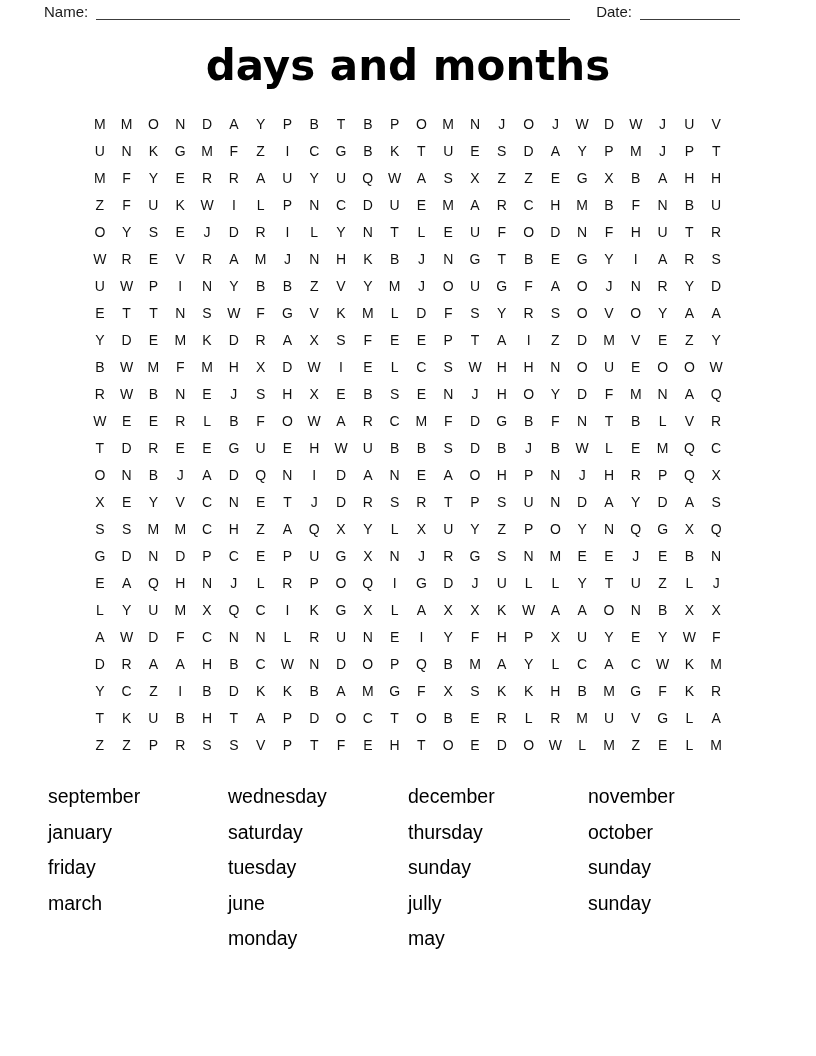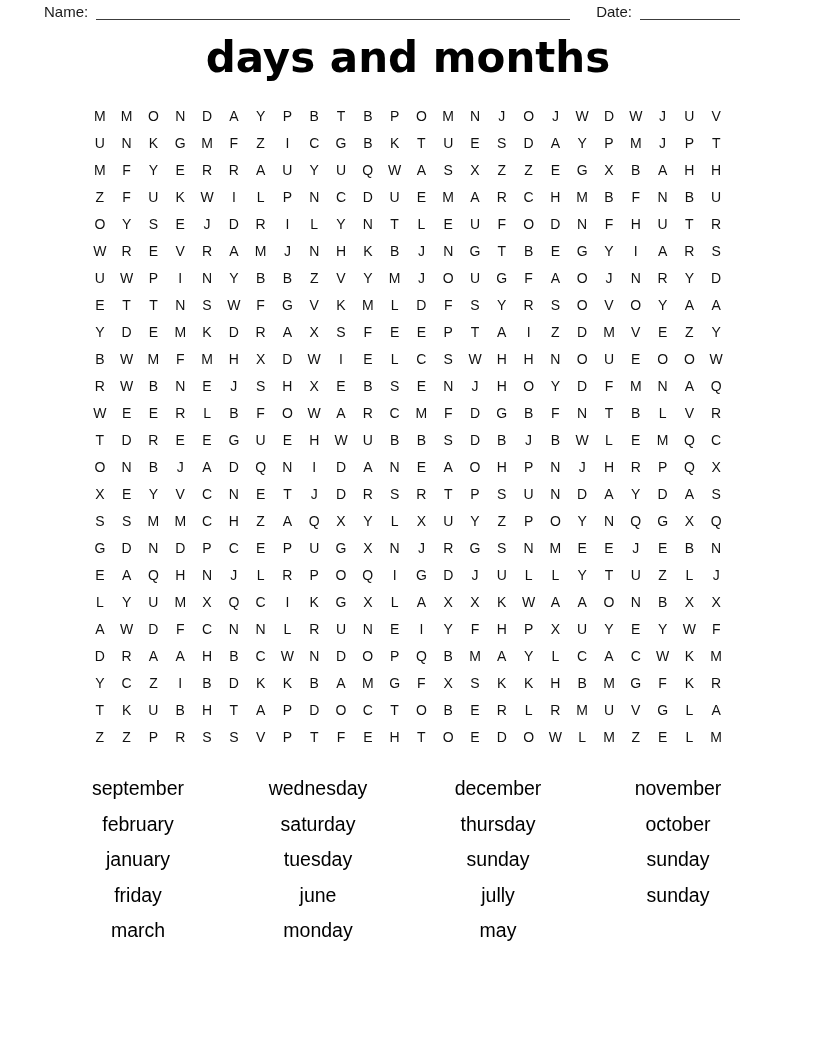--- a/index.html
+++ b/index.html
@@ -25,21 +25,21 @@
   .header-label { white-space: nowrap; padding-bottom: 0; }
   .blank-line {
     border-bottom: 1.4px solid #3c3c3c;
     height: 14px;
     margin: 0 8px;
   }
   .blank-line.name { flex: 1 1 auto; margin-right: 26px; }
   .blank-line.date { flex: 0 0 100px; margin-right: 0; }
   
   .title {
-    margin: 14px 0 0 0;
+    margin: 22px 0 0 0;
     text-align: center;
     font-family: "DejaVu Sans", "Liberation Sans", sans-serif;
     font-size: 42px;
     font-weight: 600;
     line-height: 1.15;
     color: #000;
   }
   
   .grid {
     margin-top: 21px;
@@ -62,21 +62,20 @@
     grid-template-columns: repeat(4, 180px);
     padding-left: 48px;
     margin-top: 20px;
     align-items: start;
   }
   .word {
     font-size: 19.5px;
     line-height: 35.5px;
     color: #000;
     font-weight: 500;
-    text-align: center;
   }
 </style>
 </head>
 <body>
 
 <div class="page">
 
   <div class="header-row">
     <span class="header-label">Name:</span>
     <span class="blank-line name"></span>
@@ -661,21 +660,20 @@
       <div class="cell">M</div>
       <div class="cell">Z</div>
       <div class="cell">E</div>
       <div class="cell">L</div>
       <div class="cell">M</div>
     </div>
 
   <div class="word-list">
       <div class="word-col">
         <div class="word">september</div>
-        <div class="word">february</div>
         <div class="word">january</div>
         <div class="word">friday</div>
         <div class="word">march</div>
       </div>
       <div class="word-col">
         <div class="word">wednesday</div>
         <div class="word">saturday</div>
         <div class="word">tuesday</div>
         <div class="word">june</div>
         <div class="word">monday</div>

